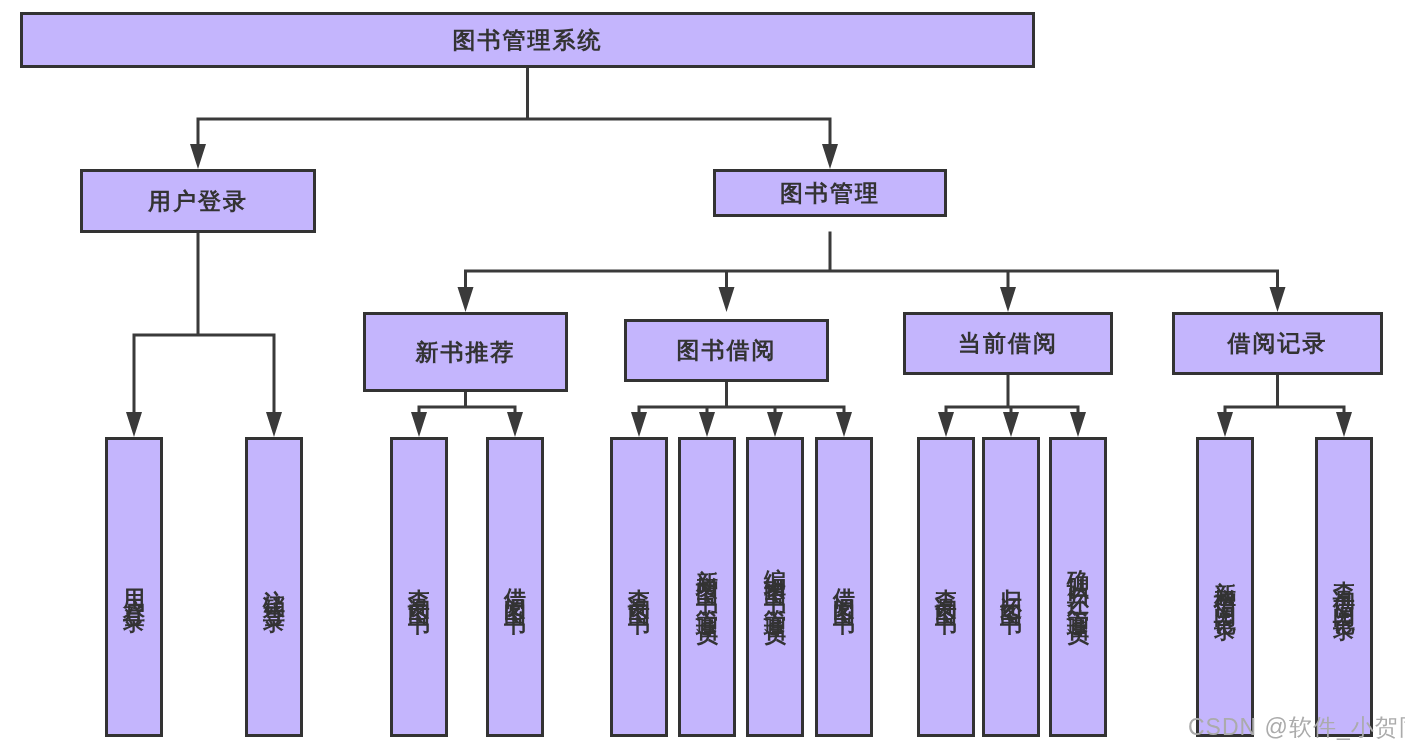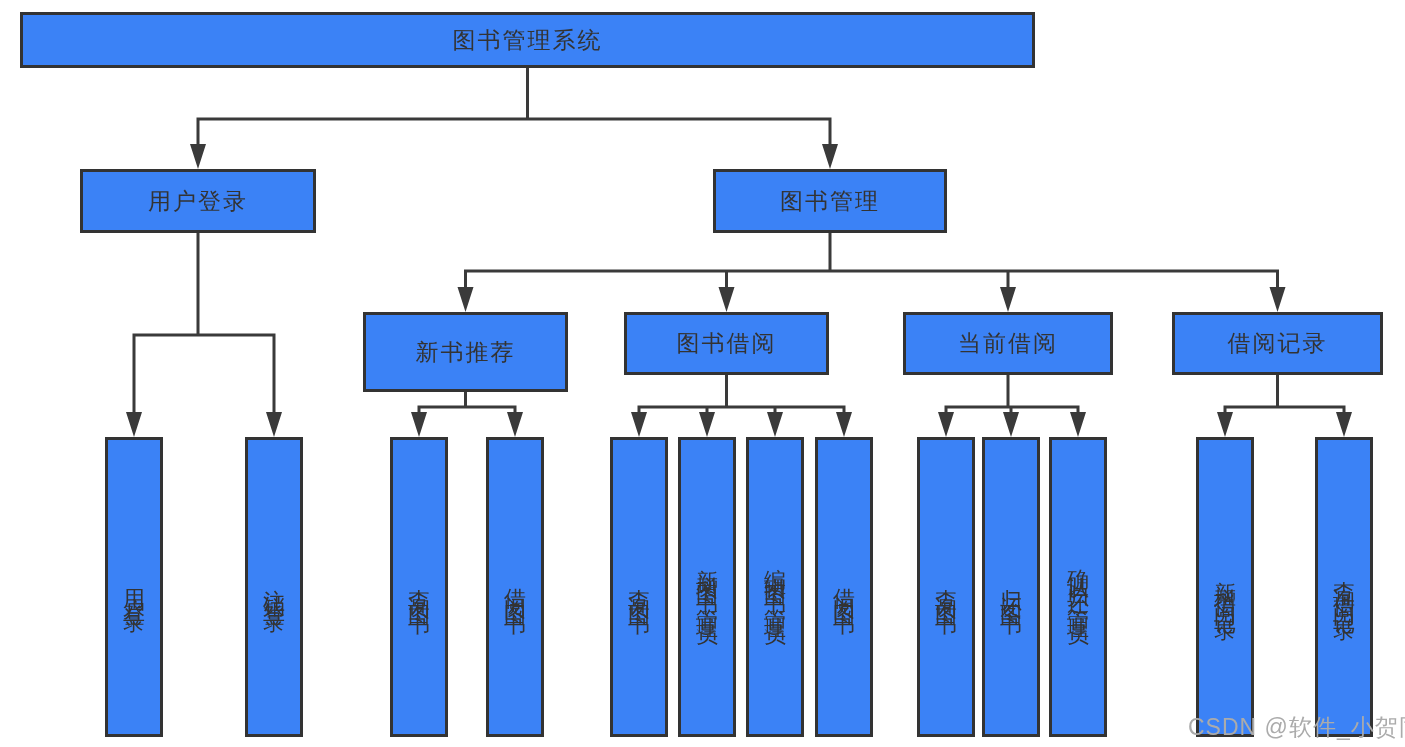--- a/index.html
+++ b/index.html
@@ -13,28 +13,29 @@
   }
   .wires {
     position: absolute;
     left: 0; top: 0;
     width: 1405px; height: 747px;
   }
   .box {
     position: absolute;
     box-sizing: border-box;
     border: 3px solid #333333;
-    background: #3b82f6;
+    background: #c4b5fd;
     display: flex;
     align-items: center;
     justify-content: center;
     color: #333333;
     font-size: 23px;
     letter-spacing: 2px;
     text-align: center;
+    font-weight: bold;
   }
   .leaf {
     top: 437px;
     width: 58px;
     height: 300px;
   }
   .vtext {
     writing-mode: vertical-rl;
     text-orientation: mixed;
     font-size: 22px;
@@ -80,24 +81,24 @@
          M126 412h16L134 437z M266 412h16L274 437z
          M411 412h16L419 437z M507 412h16L515 437z
          M631 412h16L639 437z M699 412h16L707 437z M767 412h16L775 437z M836 412h16L844 437z
          M938 412h16L946 437z M1003 412h16L1011 437z M1070 412h16L1078 437z
          M1217 412h16L1225 437z M1336 412h16L1344 437z"></path>
   </svg>
 
   <div class="box" style="left:20px; top:12px; width:1015px; height:56px;">图书管理系统</div>
 
   <div class="box" style="left:80px; top:169px; width:236px; height:64px;">用户登录</div>
-  <div class="box" style="left:713px; top:169px; width:234px; height:64px;">图书管理</div>
+  <div class="box" style="left:713px; top:169px; width:234px; height:48px;">图书管理</div>
 
   <div class="box" style="left:363px; top:312px; width:205px; height:80px;">新书推荐</div>
-  <div class="box" style="left:624px; top:312px; width:205px; height:63px;">图书借阅</div>
+  <div class="box" style="left:624px; top:319px; width:205px; height:63px;">图书借阅</div>
   <div class="box" style="left:903px; top:312px; width:210px; height:63px;">当前借阅</div>
   <div class="box" style="left:1172px; top:312px; width:211px; height:63px;">借阅记录</div>
 
   <div class="box leaf" style="left:105px;">
     <span class="vtext">用户登录</span>
   </div>
   <div class="box leaf" style="left:245px;">
     <span class="vtext">注销登录</span>
   </div>
 

